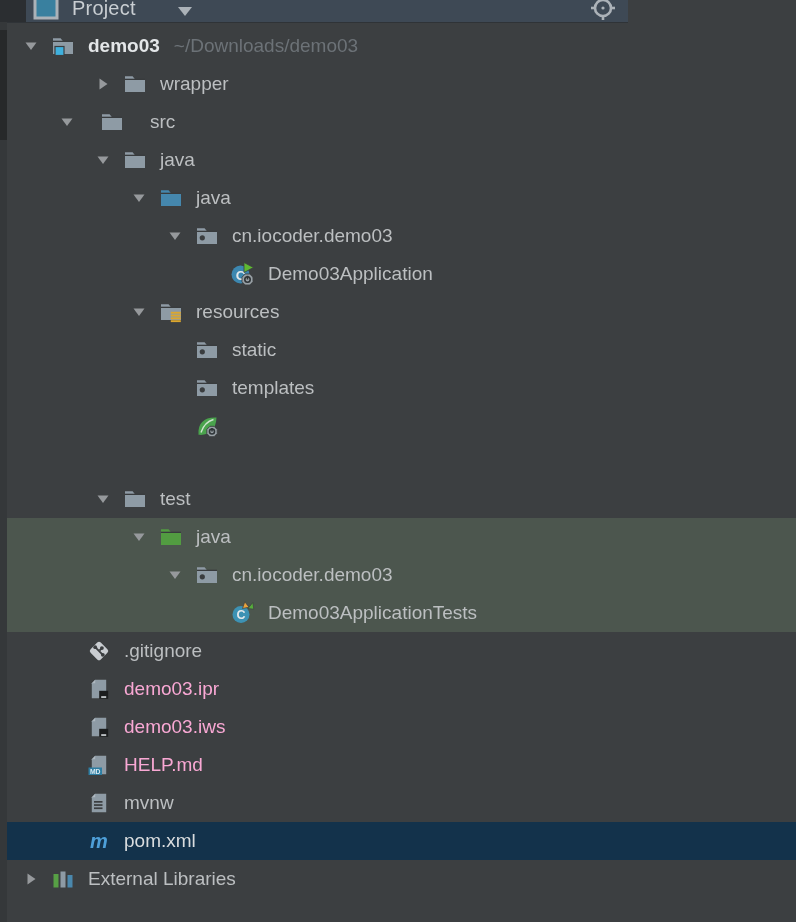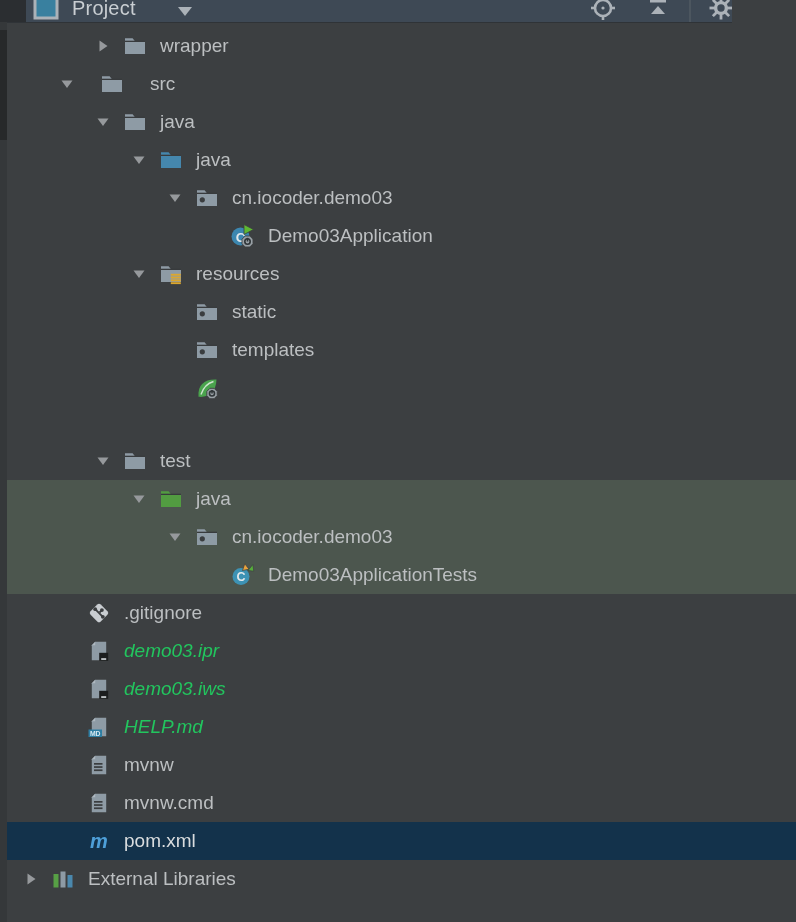--- a/index.html
+++ b/index.html
@@ -5,21 +5,21 @@
   html,body{margin:0;padding:0;}
   body{
     width:796px;height:922px;overflow:hidden;position:relative;
     background:#3C3F41;
     font-family:"Liberation Sans", sans-serif;
     -webkit-font-smoothing:antialiased;
   }
   .panel{position:absolute;inset:0;}
   
   .header{
-    position:absolute;left:0;top:0;width:732px;height:22px;
+    position:absolute;left:0;top:0;width:628px;height:22px;
     background:#3E4955;overflow:hidden;border-bottom:1px solid #2F3337;
   }
   .corner{position:absolute;left:0;top:0;width:26px;height:22px;background:#2B2E31;}
   .tool-icon{position:absolute;left:33px;top:-6px;width:26px;height:26px;}
   .title{
     position:absolute;left:72px;top:-3px;font-size:20px;color:#C9CED2;
     letter-spacing:.2px;
   }
   .caret{position:absolute;left:176px;top:3px;width:18px;height:16px;}
   .hicon{position:absolute;width:26px;height:26px;top:-5px;}
@@ -34,21 +34,21 @@
   
   .tree{position:absolute;left:7px;top:22px;right:0;bottom:0;padding-top:5px;overflow:hidden;}
   .row{height:38px;display:flex;align-items:center;font-size:19px;color:#BCBFC1;}
   .row.hl{background:#4C564E;}
   .row.sel{background:#13324B;}
   .row.sel .label{color:#D9DCDE;}
   .arrow{width:28px;flex:0 0 28px;display:flex;align-items:center;justify-content:flex-start;}
   .icon{width:24px;height:24px;flex:0 0 24px;margin-right:13px;display:flex;align-items:center;justify-content:center;}
   .label{white-space:nowrap;}
   .label.bold{font-weight:bold;color:#E3E6E8;}
-  .label.dim{color:#22c55e;font-style:italic;}
+  .label.dim{color:#f9a8d4;}
   .path{color:#6C7277;margin-left:14px;white-space:nowrap;}
 </style>
 </head>
 <body>
 
 <div class="panel">
 
   <div class="header">
     <span class="corner"></span>
     <span class="tool-icon">
@@ -100,20 +100,36 @@
           <rect x="5" y="11" width="16" height="3.2" fill="#ACB2B8"></rect>
         </svg>
     </span>
   </div>
 
   <div class="scrollstrip">
     <div class="thumb"></div>
   </div>
 
   <div class="tree" id="tree">
+      <div class="row" style="padding-left: 16px;">
+    <span class="arrow">
+          <svg width="16" height="16" viewBox="0 0 16 16">
+            <polygon points="2.5,4.5 13.5,4.5 8,12" fill="#96999C"></polygon>
+          </svg>
+        </span>
+    <span class="icon">
+          <svg width="24" height="24" viewBox="0 0 24 24">
+            <path d="M2 20 V4.2 H9.6 L12 7.2 H22 V20 Z" fill="#8E9BA5"></path>
+            <rect x="2" y="6.7" width="20" height="1.3" fill="#383B3D"></rect>
+            <rect x="4" y="12.5" width="9" height="9" fill="#3FB1DE" stroke="#3C3F41" stroke-width="1.2"></rect>
+          </svg>
+        </span>
+    <span class="label bold">demo03</span>
+    <span class="path" style="display: inline;">~/Downloads/demo03</span>
+  </div>
       <div class="row" style="padding-left: 88px; text-align: right;">
     <span class="arrow">
           <svg width="16" height="16" viewBox="0 0 16 16">
             <polygon points="4.5,2.5 12.5,8 4.5,13.5" fill="#96999C"></polygon>
           </svg>
         </span>
     <span class="icon">
           <svg width="24" height="24" viewBox="0 0 24 24">
             <path d="M2 20 V4.2 H9.6 L12 7.2 H22 V20 Z" fill="#8E9BA5"></path>
             <rect x="2" y="6.7" width="20" height="1.3" fill="#383B3D"></rect>
@@ -376,34 +392,20 @@
             <path d="M8.2 2.8 H19.2 V21.2 H4.8 V6.2 Z" fill="#8E9BA5"></path>
             <polygon points="8.2,2.8 8.2,6.2 4.8,6.2" fill="#AEB8C0"></polygon>
             <rect x="7" y="10" width="8.5" height="1.7" fill="#3A3D3F"></rect>
             <rect x="7" y="13.2" width="8.5" height="1.7" fill="#3A3D3F"></rect>
             <rect x="7" y="16.4" width="8.5" height="1.7" fill="#3A3D3F"></rect>
           </svg>
         </span>
     <span class="label">mvnw</span>
 
   </div>
-      <div class="row" style="padding-left: 52px;">
-    <span class="arrow"></span>
-    <span class="icon">
-          <svg width="24" height="24" viewBox="0 0 24 24">
-            <path d="M8.2 2.8 H19.2 V21.2 H4.8 V6.2 Z" fill="#8E9BA5"></path>
-            <polygon points="8.2,2.8 8.2,6.2 4.8,6.2" fill="#AEB8C0"></polygon>
-            <rect x="7" y="10" width="8.5" height="1.7" fill="#3A3D3F"></rect>
-            <rect x="7" y="13.2" width="8.5" height="1.7" fill="#3A3D3F"></rect>
-            <rect x="7" y="16.4" width="8.5" height="1.7" fill="#3A3D3F"></rect>
-          </svg>
-        </span>
-    <span class="label">mvnw.cmd</span>
-
-  </div>
       <div class="row sel" style="padding-left: 52px;">
     <span class="arrow"></span>
     <span class="icon">
           <svg width="24" height="24" viewBox="0 0 24 24">
             <text x="12" y="18.5" font-size="20" font-style="italic" font-weight="bold" fill="#4E9FD8" text-anchor="middle" font-family="Liberation Sans, sans-serif">m</text>
           </svg>
         </span>
     <span class="label">pom.xml</span>
 
   </div>

